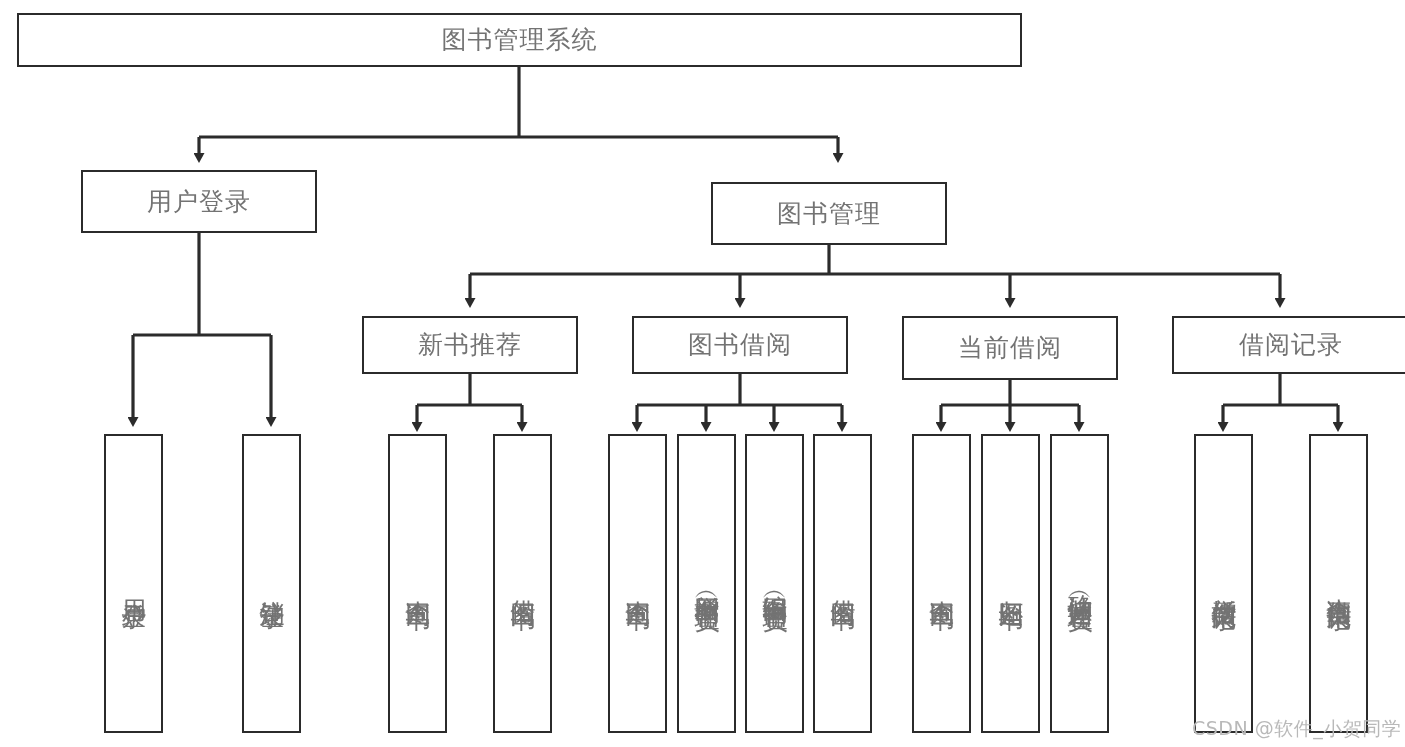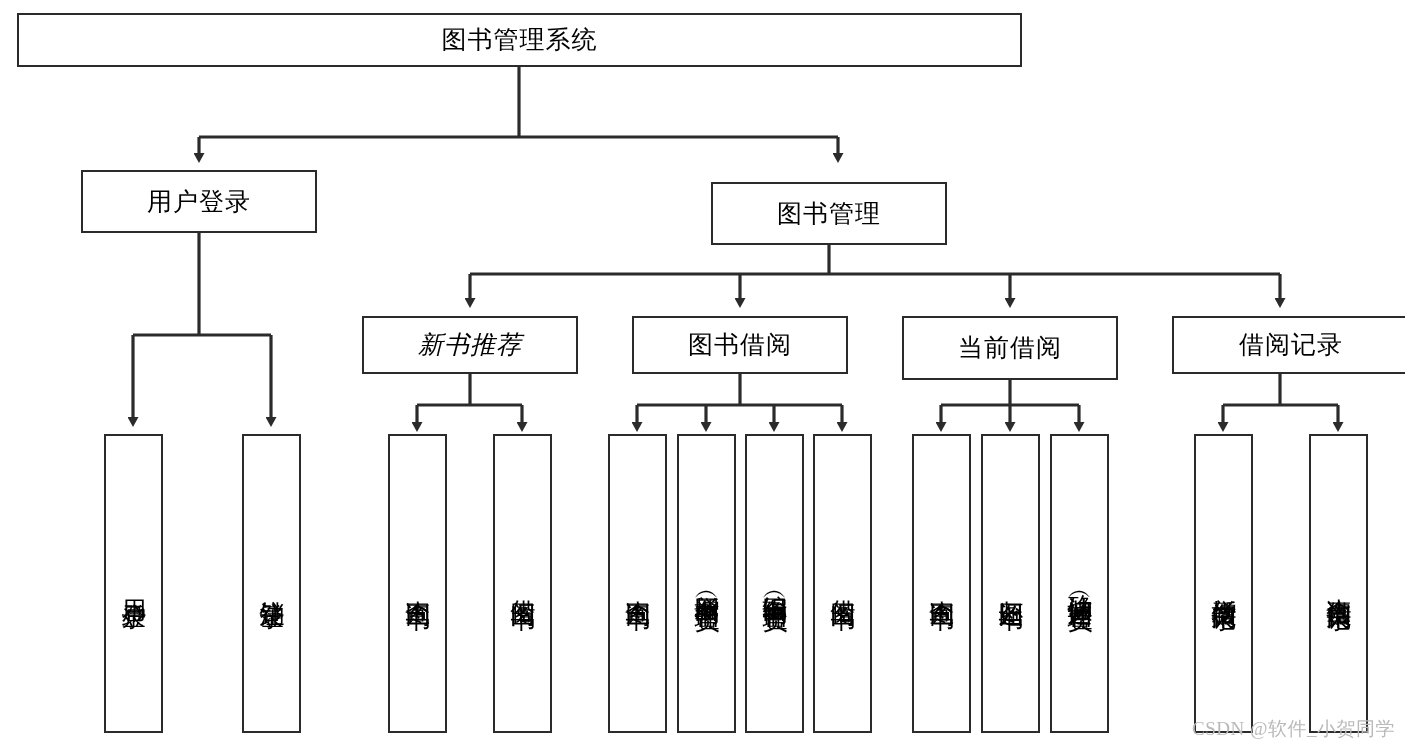--- a/index.html
+++ b/index.html
@@ -24,21 +24,21 @@
     top: 0;
     width: 1405px;
     height: 747px;
     pointer-events: none;
   }
   .node {
     position: absolute;
     box-sizing: border-box;
     border: 2px solid #2b2b2b;
     background: #ffffff;
-    color: #000000;
+    color: #737373;
     display: flex;
     align-items: center;
     justify-content: center;
     text-align: center;
   }
   .node.h {
     font-size: 25px;
     line-height: 1.1;
     letter-spacing: 1px;
   }
@@ -125,21 +125,21 @@
     <span class="label">图书管理系统</span>
   </div>
 
   <div class="node h" style="left:81px; top:170px; width:236px; height:63px;">
     <span class="label">用户登录</span>
   </div>
   <div class="node h" style="left:711px; top:182px; width:236px; height:63px;">
     <span class="label">图书管理</span>
   </div>
 
-  <div class="node h" style="left:362px; top:316px; width:216px; height:58px;font-style:italic;">
+  <div class="node h" style="left:362px; top:316px; width:216px; height:58px;">
     <span class="label">新书推荐</span>
   </div>
   <div class="node h" style="left:632px; top:316px; width:216px; height:58px;">
     <span class="label">图书借阅</span>
   </div>
   <div class="node h" style="left:902px; top:316px; width:216px; height:64px;">
     <span class="label">当前借阅</span>
   </div>
   <div class="node h" style="left:1172px; top:316px; width:238px; height:58px;">
     <span class="label">借阅记录</span>
@@ -182,15 +182,15 @@
     <span class="label">确认归还（管理员）</span>
   </div>
 
   <div class="node v" style="left:1194px; top:434px; width:59px; height:299px;">
     <span class="label">新增借阅记录</span>
   </div>
   <div class="node v" style="left:1309px; top:434px; width:59px; height:299px;">
     <span class="label">查询借阅记录</span>
   </div>
 
-  <div class="watermark" style="left:1192px; top:716px;font-family:Liberation Serif, serif;">CSDN @软件_小贺同学</div>
+  <div class="watermark" style="left:1192px; top:716px;">CSDN @软件_小贺同学</div>
 
 </div>
 
 </body></html>

